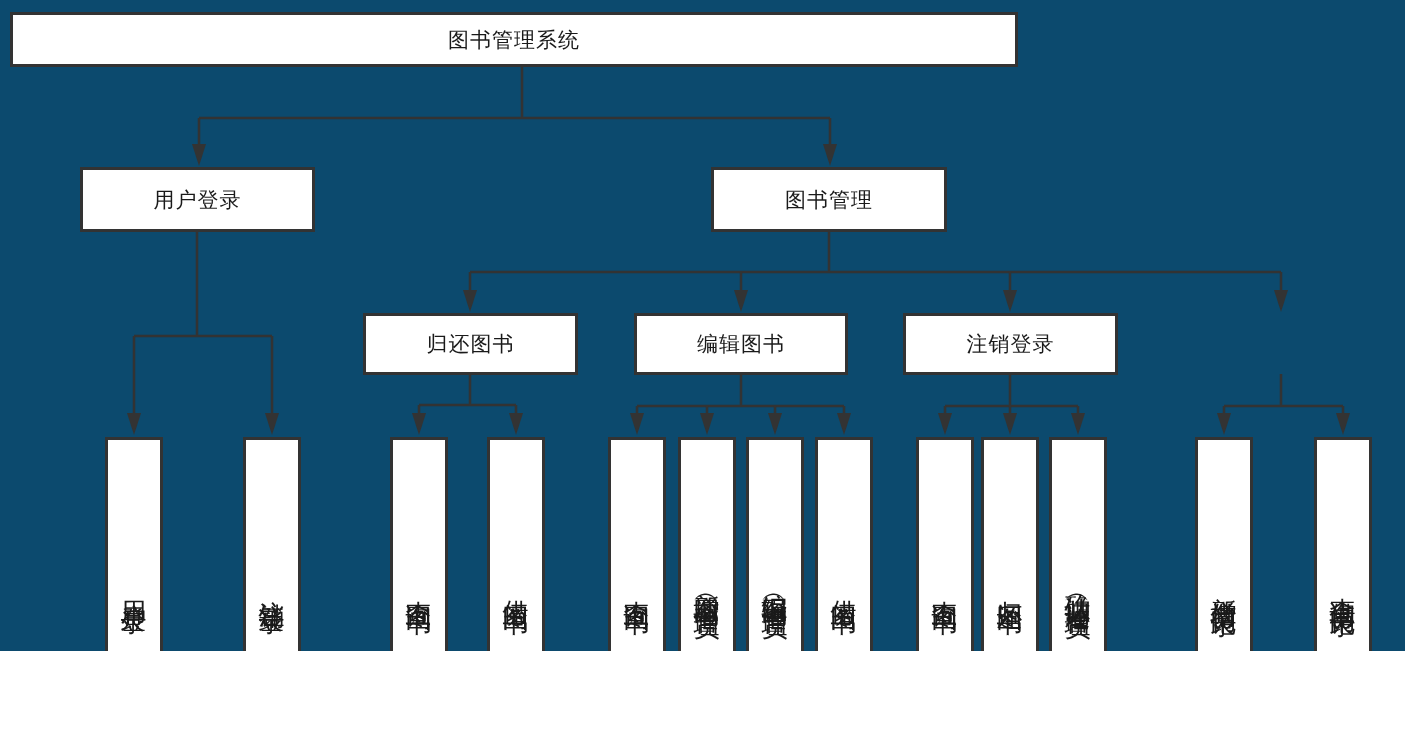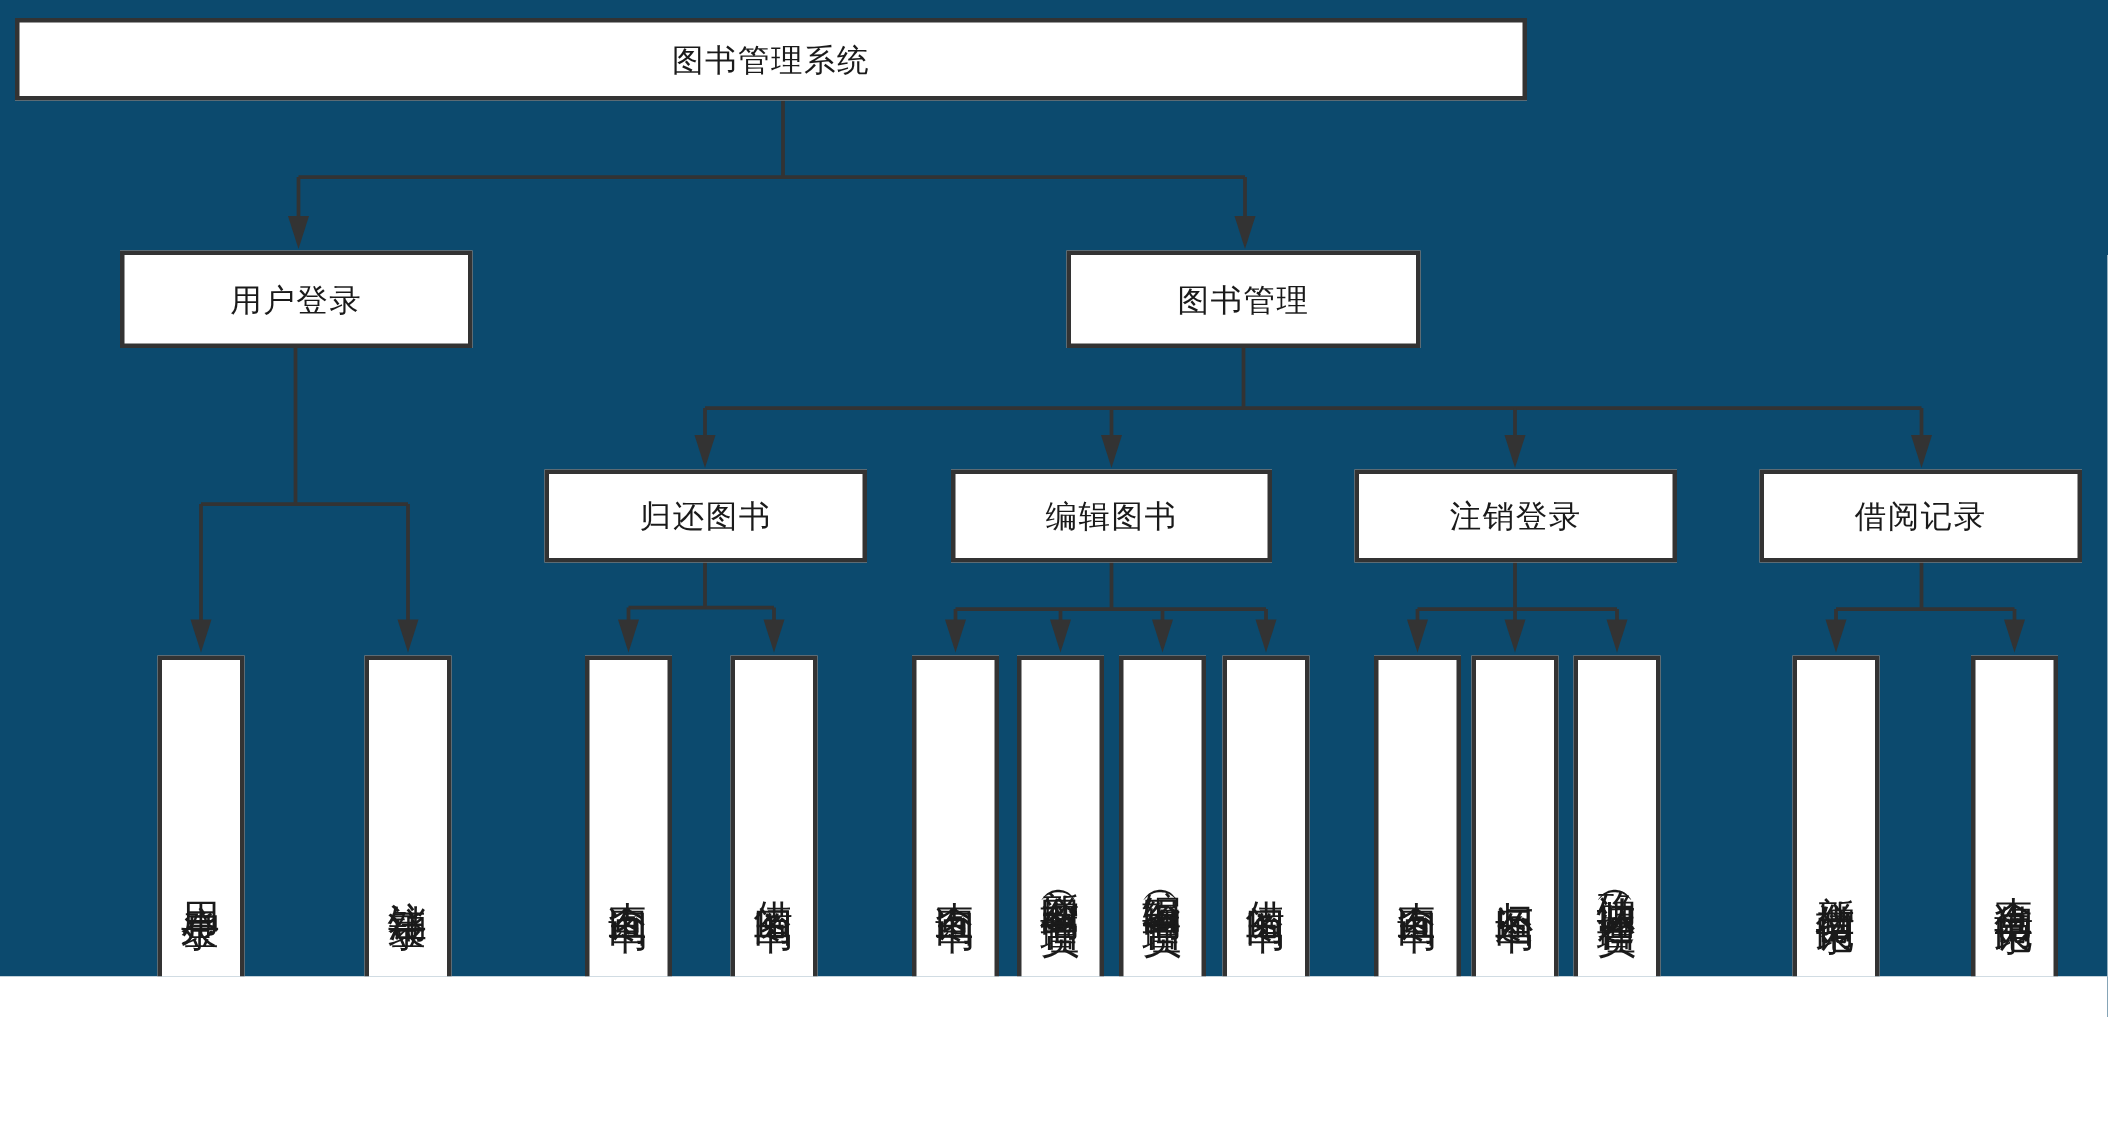--- a/index.html
+++ b/index.html
@@ -112,21 +112,20 @@
   </svg>
 
   <div class="node h-node" style="left:10px; top:12px; width:1008px; height:55px;">图书管理系统</div>
 
   <div class="node h-node" style="left:80px; top:167px; width:235px; height:65px;">用户登录</div>
   <div class="node h-node" style="left:711px; top:167px; width:236px; height:65px;">图书管理</div>
 
   <div class="node h-node" style="left:363px; top:313px; width:215px; height:62px;">归还图书</div>
   <div class="node h-node" style="left:634px; top:313px; width:214px; height:62px;">编辑图书</div>
   <div class="node h-node" style="left:903px; top:313px; width:215px; height:62px;">注销登录</div>
-  <div class="node h-node" style="left:1173px; top:313px; width:215px; height:62px;">借阅记录</div>
 
   <div class="node v-node" style="left:105px; top:437px; width:58px; height:298px;">用户登录</div>
   <div class="node v-node" style="left:243px; top:437px; width:58px; height:298px;">注销登录</div>
 
   <div class="node v-node" style="left:390px; top:437px; width:58px; height:298px;">查询图书</div>
   <div class="node v-node" style="left:487px; top:437px; width:58px; height:298px;">借阅图书</div>
 
   <div class="node v-node" style="left:608px; top:437px; width:58px; height:298px;">查询图书</div>
   <div class="node v-node" style="left:678px; top:437px; width:58px; height:298px;">新增图书（管理员）</div>
   <div class="node v-node" style="left:746px; top:437px; width:58px; height:298px;">编辑图书（管理员）</div>

